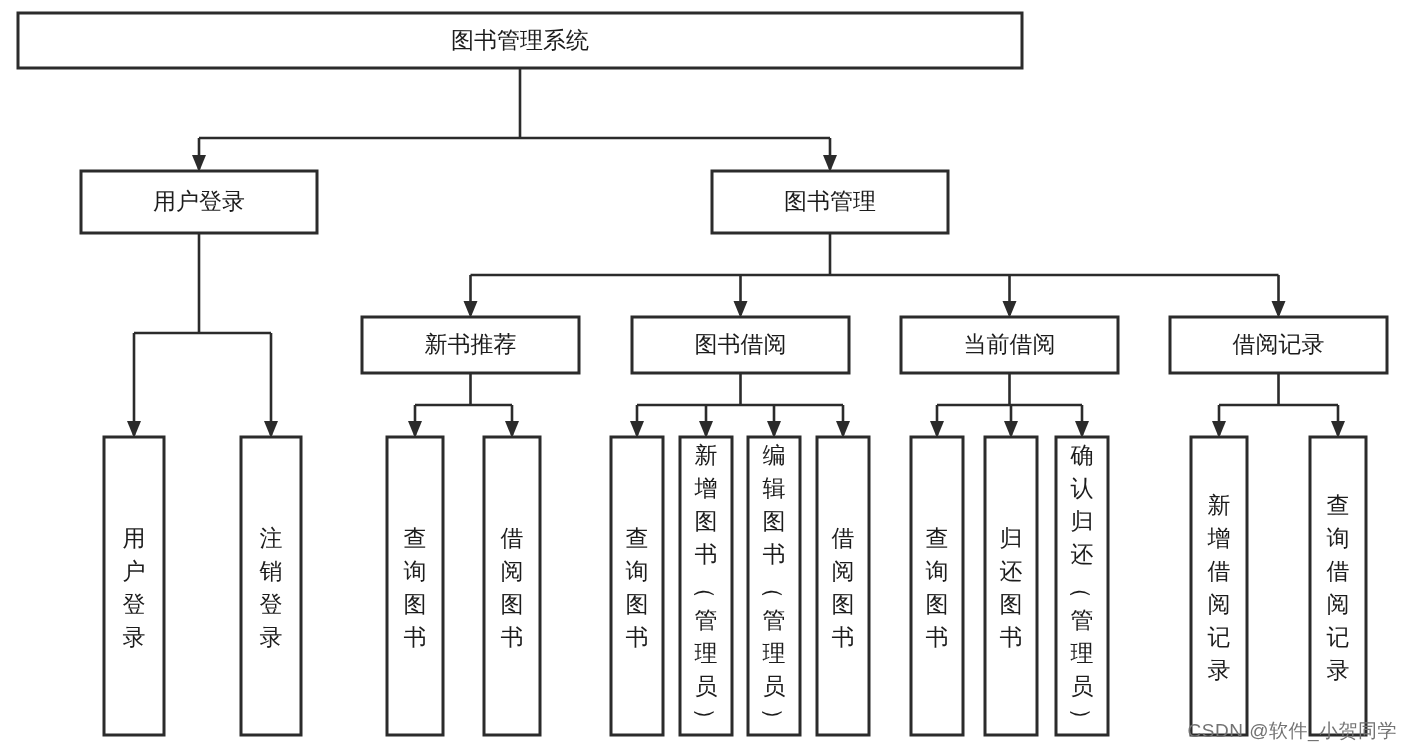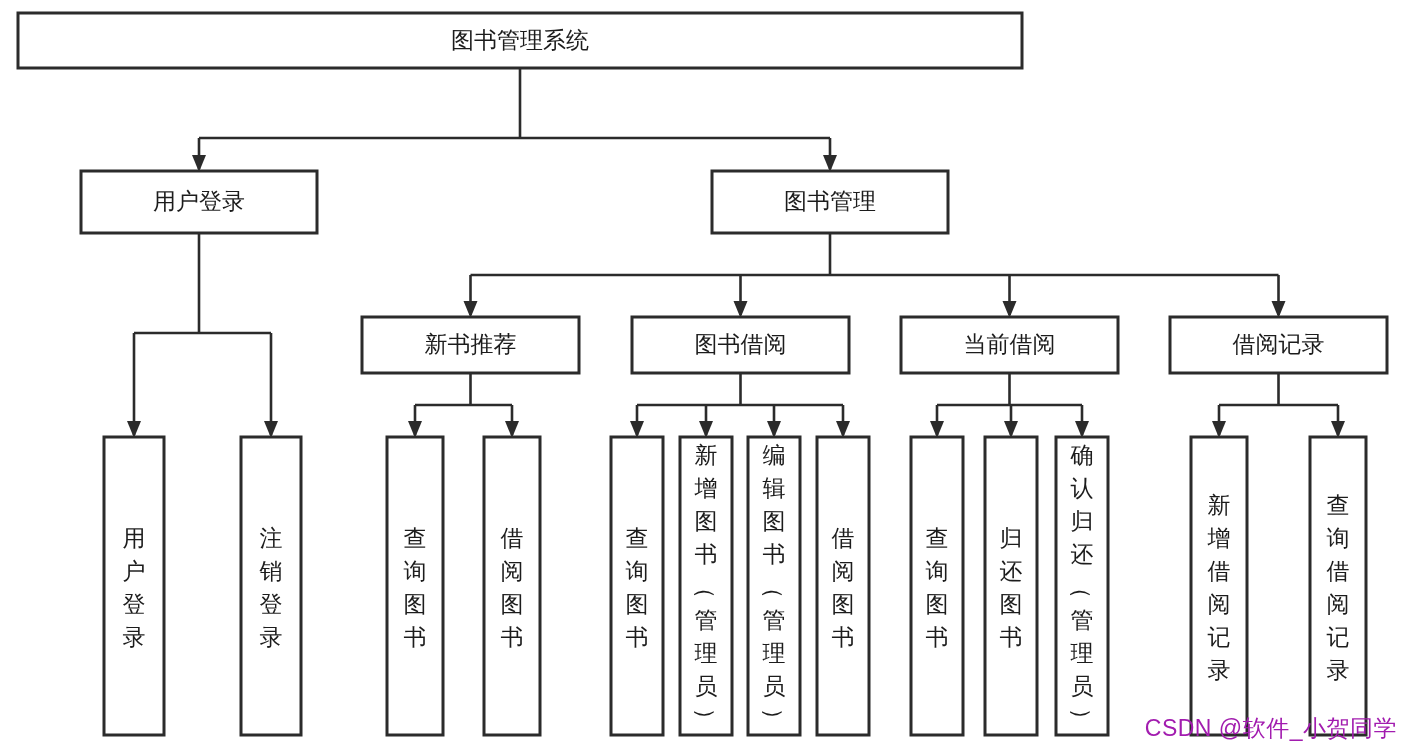--- a/index.html
+++ b/index.html
@@ -51,22 +51,22 @@
     font-family: "Liberation Sans", "DejaVu Sans", sans-serif;
     font-size: 23px;
     fill: #1c1c1c;
     text-anchor: middle;
   }
   .watermark {
     position: absolute;
     right: 8px;
     bottom: 3px;
     font-family: "Liberation Sans", "DejaVu Sans", sans-serif;
-    font-size: 23px;
-    color: #a21caf;
+    font-size: 19px;
+    color: #737373;
     letter-spacing: 0.5px;
     white-space: nowrap;
     pointer-events: none;
   }
 </style>
 </head>
 <body>
 
 <div id="diagram-root">
   <svg class="diagram-canvas" viewBox="0 0 1405 747">

